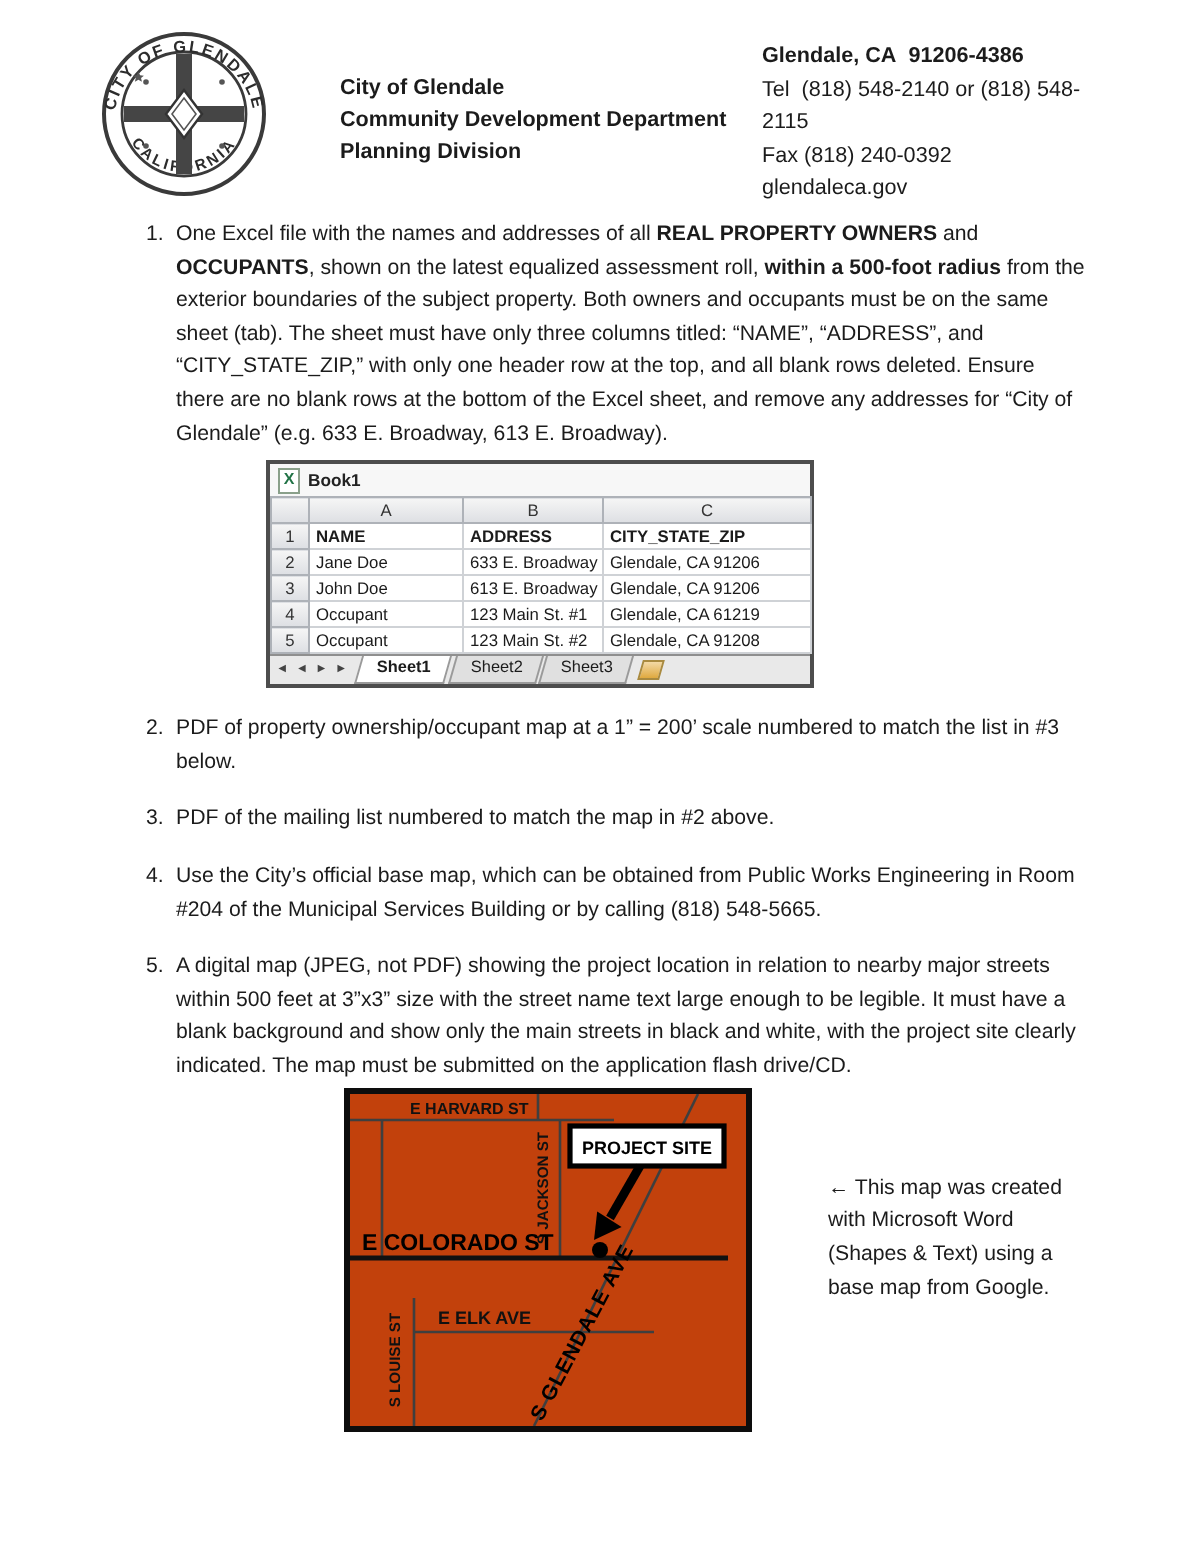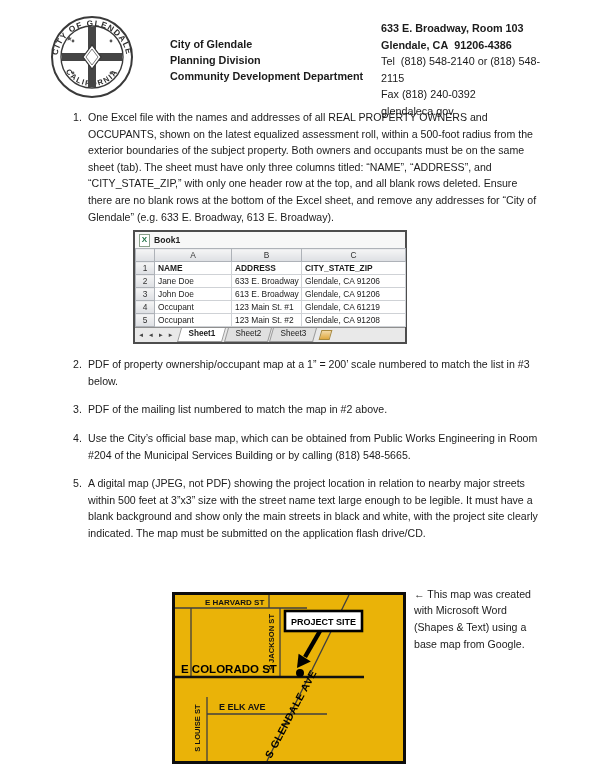--- a/index.html
+++ b/index.html
@@ -9,21 +9,21 @@
   *{margin:0;padding:0;box-sizing:border-box;}
   html,body{background:#ffffff;}
   body{
     width:600px;min-height:776px;
     font-family:"Liberation Sans","DejaVu Sans",sans-serif;
     color:var(--ink);
     font-size:10.6px;
     -webkit-font-smoothing:antialiased;
   }
   .page{position:relative;width:600px;min-height:776px;padding:13px 58px 8px 62px;}
-  .b{font-weight:normal;}
+  .b{font-weight:bold;}
   .u{}
 
   
   .header{position:relative;height:84px;}
   .seal{position:absolute;left:-17px;top:2px;width:94px;height:84px;}
   .org{position:absolute;left:108px;top:23px;font-weight:bold;font-size:10.8px;line-height:16px;}
   .contact{position:absolute;left:319px;top:7px;font-size:10.8px;line-height:16.5px;}
   .contact .line1,.contact .line2{font-weight:bold;}
 
   
@@ -46,21 +46,21 @@
   .excel tr.hdr td{font-weight:bold;}
   .tabbar{display:flex;align-items:flex-start;height:15px;background:#e9e9e9;border-top:1px solid #8f8f8f;padding:0 0 0 3px;font-size:8.2px;}
   .sheet-nav{color:#444;font-size:6.2px;letter-spacing:1px;margin:3px 4px 0 0;white-space:nowrap;}
   .sheet-tab{display:inline-block;padding:1px 8px 0 8px;margin-right:2px;transform:skewX(-16deg);background:#e0e0e0;border:1px solid #9a9a9a;border-top:none;height:14px;}
   .sheet-tab>span{display:inline-block;transform:skewX(16deg);}
   .sheet-tab.active{background:#ffffff;font-weight:bold;}
   .insert-sheet-icon{width:11px;height:10px;margin:2px 0 0 3px;background:linear-gradient(#f3d9a5,#dfa93f);border:1px solid #a98a3f;transform:skewX(-16deg);}
 
   
   .map-row{position:relative;height:180px;margin-top:2px;}
-  .mapbox{position:absolute;left:110px;top:0;width:234px;height:172px;border:3px solid #0d0d0d;background:#eab308;margin-top:48px;}
+  .mapbox{position:absolute;left:110px;top:0;width:204px;height:172px;border:3px solid #0d0d0d;background:#c2410c;}
   .map-annotation{position:absolute;left:352px;top:42px;width:128px;line-height:16.8px;}
   svg text{font-family:"Liberation Sans","DejaVu Sans",sans-serif;}
 </style>
 </head>
 <body>
 
 <div class="page">
 
   <div class="header">
     <svg class="seal" viewBox="0 0 94 84">
@@ -85,25 +85,24 @@
       <g fill="#555">
         <path d="M26 24 l1.6 3.2 3.4 .3 -2.6 2.2 .8 3.3 -3.2 -1.8 -3.2 1.8 .8 -3.3 -2.6 -2.2 3.4 -.3 z" transform="scale(0.55) translate(18,14)"></path>
         <circle cx="28" cy="58" r="1.4"></circle>
           <circle cx="66" cy="58" r="1.4"></circle>
         <circle cx="28" cy="26" r="1.4"></circle>
           <circle cx="66" cy="26" r="1.4"></circle>
       </g>
     </svg>
     <div class="org">
       <div>City of Glendale</div>
+      <div>Community Development Department</div>
       <div>Planning Division</div>
-      <div>Community Development Department</div>
     </div>
     <div class="contact">
-      <div class="line1">633 E. Broadway, Room 103</div>
       <div class="line2">Glendale, CA&nbsp; 91206-4386</div>
       <div>Tel&nbsp; (818) 548-2140 or (818) 548-2115</div>
       <div>Fax (818) 240-0392&nbsp;&nbsp; glendaleca.gov</div>
     </div>
   </div>
 
 
   <div class="list-item">
     <span class="num">1.</span>
     <span><span class="u">One</span><span> Excel file with the names and addresses of all </span><span class="b">REAL PROPERTY OWNERS</span><span> and </span><span class="b">OCCUPANTS</span><span>, shown on the latest equalized assessment roll, </span><span class="b">within a 500-foot radius</span><span> from the exterior boundaries of the subject property. </span><span class="u">Both owners and occupants must be on the same sheet (tab).</span><span> The sheet must have </span><span class="u">only</span><span> three columns titled: “NAME”, “ADDRESS”, and “CITY_STATE_ZIP,” with only </span><span class="u">one</span><span> header row at the top, and all blank rows deleted. Ensure there are no blank rows at the bottom of the Excel sheet, and remove any addresses for “City of Glendale” (e.g. 633 E. Broadway, 613 E. Broadway).</span></span>

